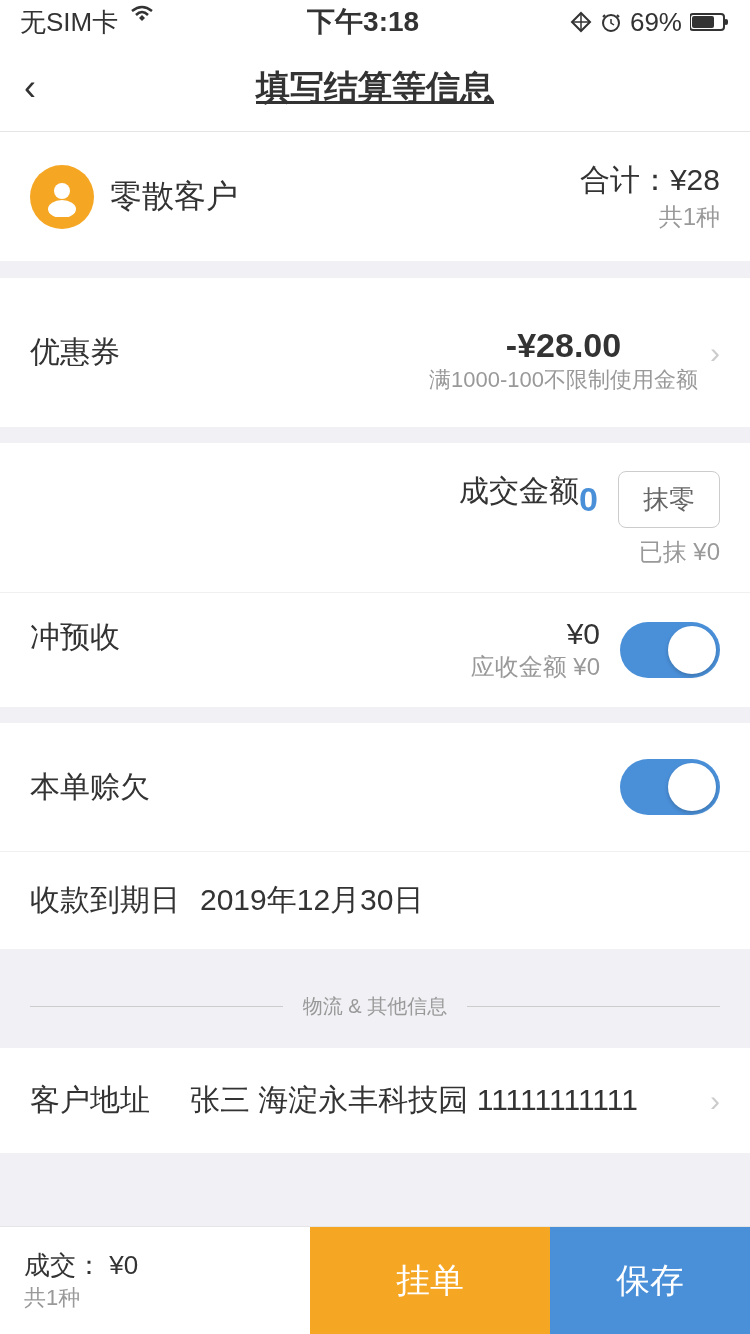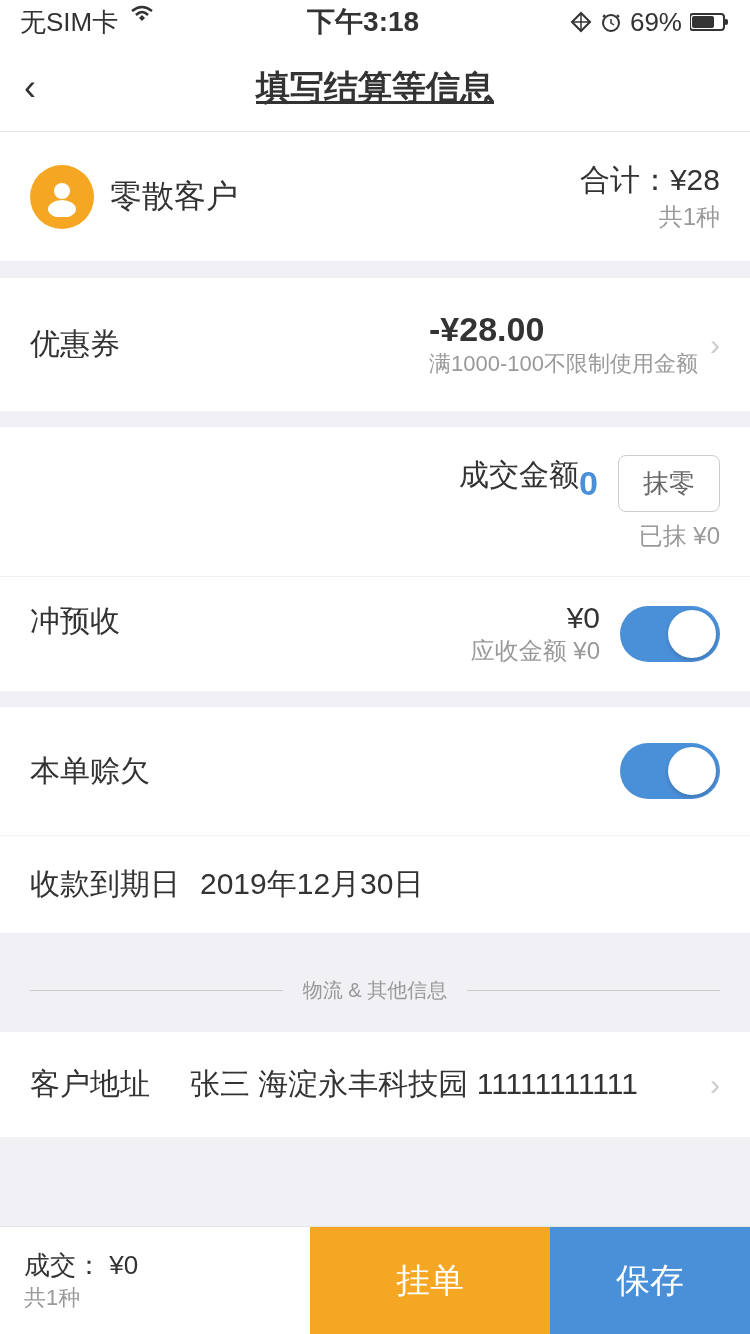--- a/index.html
+++ b/index.html
@@ -109,21 +109,22 @@
     .row-label {
       font-size: 30px;
       color: #333;
     }
     .row-right {
       display: flex;
       align-items: center;
       gap: 12px;
     }
     .row-value-block {
-      text-align: left;
+      text-align: center;
+      margin-top: 16px;
     }
     .discount-amount {
       font-size: 34px;
       font-weight: 600;
       color: #333;
     }
     .discount-desc {
       font-size: 22px;
       color: #999;
     }

